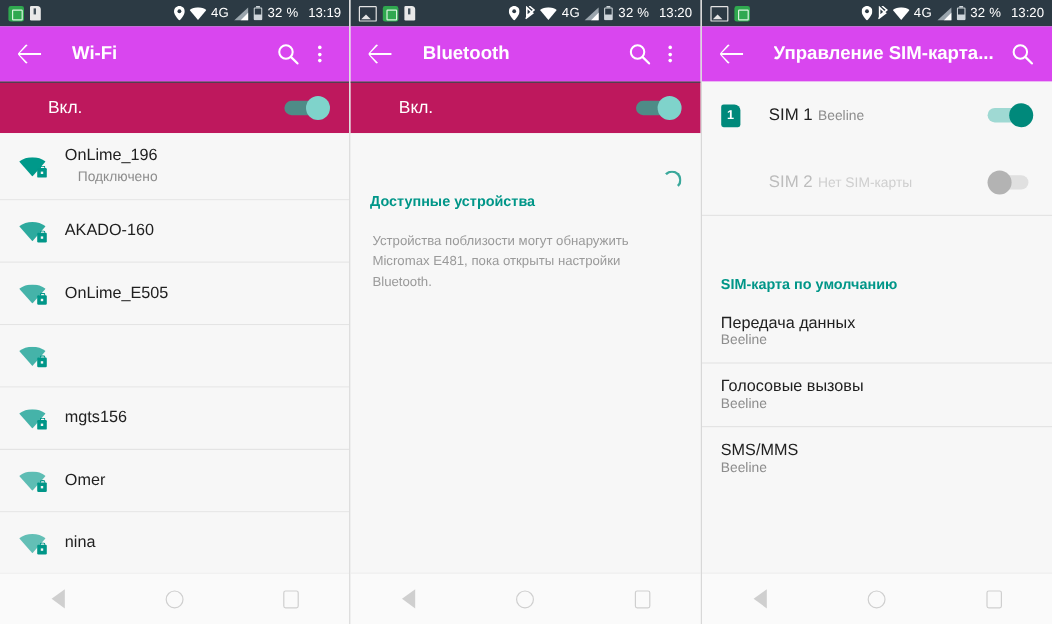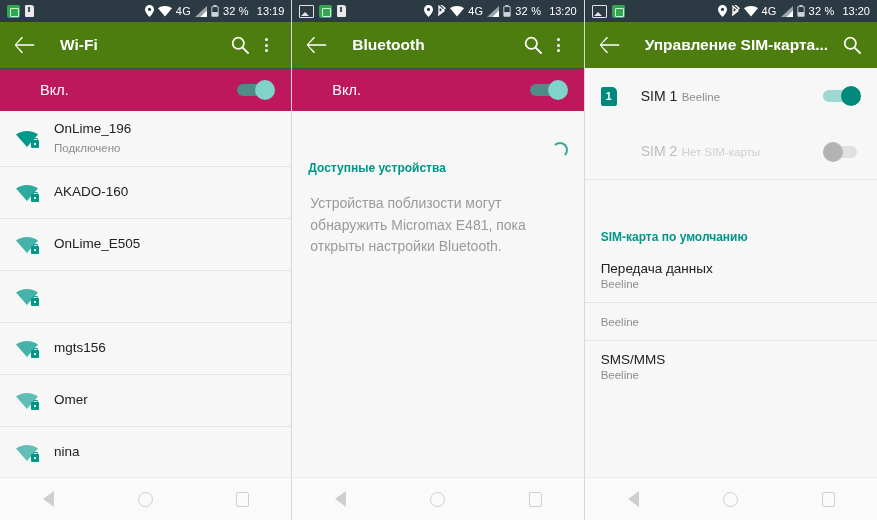--- a/index.html
+++ b/index.html
@@ -18,21 +18,21 @@
   .sb-time{color:#fff;font-size:11px;margin-left:4px;line-height:1;}
   .ico{display:inline-block;line-height:0;}
   .appico{width:13px;height:13px;border-radius:2px;background:#2fa84f;position:relative;}
   .appico:after{content:"";position:absolute;left:3px;top:3px;width:7px;height:7px;border:1.5px solid #d8f3dd;border-radius:1px;}
   .simico{width:9px;height:12px;background:#e9e9e9;border-radius:1px 3px 1px 1px;position:relative;}
   .simico:after{content:"";position:absolute;left:3px;top:2px;width:2px;height:5px;background:#44525c;}
   .imgico{width:13px;height:11px;border:1.6px solid #e4e4e4;border-radius:1px;position:relative;}
   .imgico:after{content:"";position:absolute;left:1px;bottom:1px;width:0;height:0;border-left:4px solid transparent;border-right:4px solid transparent;border-bottom:4px solid #e4e4e4;}
 
   
-  .appbar{height:46px;background:#4d7c0f;display:flex;align-items:center;padding:0 12px;flex:0 0 46px;color:#fff;}
+  .appbar{height:46px;background:#d946ef;display:flex;align-items:center;padding:0 12px;flex:0 0 46px;color:#fff;}
   .appbar .title{font-size:15.5px;font-weight:bold;margin-left:22px;white-space:nowrap;overflow:hidden;}
   .appbar .spacer{flex:1;}
   .ab-icon{width:26px;height:26px;display:flex;align-items:center;justify-content:center;cursor:pointer;}
   .dots{display:flex;flex-direction:column;gap:2.5px;align-items:center;}
   .dots i{width:3px;height:3px;border-radius:50%;background:#fff;display:block;}
 
   
   .switchrow{height:42px;background:#be185d;display:flex;align-items:center;padding:0 16px;flex:0 0 42px;border-top:1px solid #3a4850;}
   .switchrow .lbl{color:#fff;font-size:14.5px;margin-left:24px;}
   .switchrow .sp{flex:1;}
@@ -41,39 +41,39 @@
   .sw .knob{position:absolute;right:0;top:-3px;width:20px;height:20px;border-radius:50%;background:#7fd3cb;}
   .sw.teal .track{background:#9fd9d3;}
   .sw.teal .knob{background:#00897b;}
   .sw.off .track{background:#e0e0e0;}
   .sw.off .knob{right:auto;left:0;background:#b3b3b3;}
 
   
   .content{flex:1;background:#f7f7f7;overflow:hidden;position:relative;}
   .row{display:flex;align-items:center;padding:0 16px;height:52px;border-bottom:1px solid #e4e4e4;box-sizing:border-box;background:#f7f7f7;}
   .row .ricon{width:38px;flex:0 0 38px;display:flex;align-items:center;}
-  .row .rtext{display:flex;flex-direction:column;justify-content:center;}
+  .row .rtext{display:flex;flex-direction:column;justify-content:center;text-align:right;}
   .row .t1{font-size:13.5px;color:#212121;line-height:1.25;}
   .row .t2{font-size:11.5px;color:#8d8d8d;line-height:1.3;margin-top:3px;}
   .row.tall{height:56px;}
 
   .wifi-ico{position:relative;width:22px;height:16px;}
   .wifi-ico svg{display:block;}
   .lockbadge{position:absolute;right:-1px;bottom:-1px;width:8px;height:8px;background:#009688;border-radius:1px;}
   .lockbadge:before{content:"";position:absolute;left:2.4px;top:-2px;width:3px;height:3px;border:1.1px solid #009688;border-bottom:none;border-radius:2px 2px 0 0;}
   .lockbadge:after{content:"";position:absolute;left:3.2px;top:3px;width:1.6px;height:2.6px;background:#f7f7f7;}
 
   
   .sectionhdr{display:flex;align-items:center;padding:14px 16px 6px 16px;}
   .sectionhdr .stxt{color:#009688;font-size:12px;font-weight:bold;margin-top:36px;}
   .spinner{margin-left:auto;width:12px;height:12px;border-radius:50%;border:2px solid transparent;border-top-color:#3aa89b;border-right-color:#3aa89b;}
   .bt-row{display:flex;align-items:center;padding:6px 16px 14px 16px;}
   .bt-row .ricon{width:38px;flex:0 0 38px;display:flex;align-items:center;}
   .bt-row .t1{font-size:13.5px;color:#212121;}
-  .hint{padding:12px 18px 0 18px;color:#9a9a9a;font-size:14px;line-height:1.55;}
+  .hint{padding:12px 18px 0 18px;color:#9a9a9a;font-size:11px;line-height:1.55;}
 
   
   .sim-row{display:flex;align-items:center;padding:0 16px;height:56px;box-sizing:border-box;}
   .sim-row.sep{border-bottom:1px solid #e4e4e4;}
   .sim-row .ricon{width:40px;flex:0 0 40px;display:flex;align-items:center;}
   .simcard{width:16px;height:19px;background:#00897b;border-radius:2px 5px 2px 2px;color:#fff;font-size:10.5px;display:flex;align-items:center;justify-content:center;font-weight:bold;}
   .sim-row .t1{font-size:14px;color:#212121;line-height:1.25;}
   .sim-row .t2{font-size:11.5px;color:#8d8d8d;line-height:1.3;margin-top:1px;}
   .sim-row.disabled .t1{color:#bdbdbd;}
   .sim-row.disabled .t2{color:#cfcfcf;}
@@ -440,20 +440,21 @@
       <div class="sectionhdr">
         <span class="stxt">SIM-карта по умолчанию</span>
       </div>
 
       <div class="simlist">
         <div class="item">
           <div class="t1">Передача данных</div>
           <div class="t2">Beeline</div>
         </div>
         <div class="item">
+          <div class="t1">Голосовые вызовы</div>
           <div class="t2">Beeline</div>
         </div>
         <div class="item">
           <div class="t1">SMS/MMS</div>
           <div class="t2">Beeline</div>
         </div>
       </div>
     </div>
 
     <div class="navbar">

